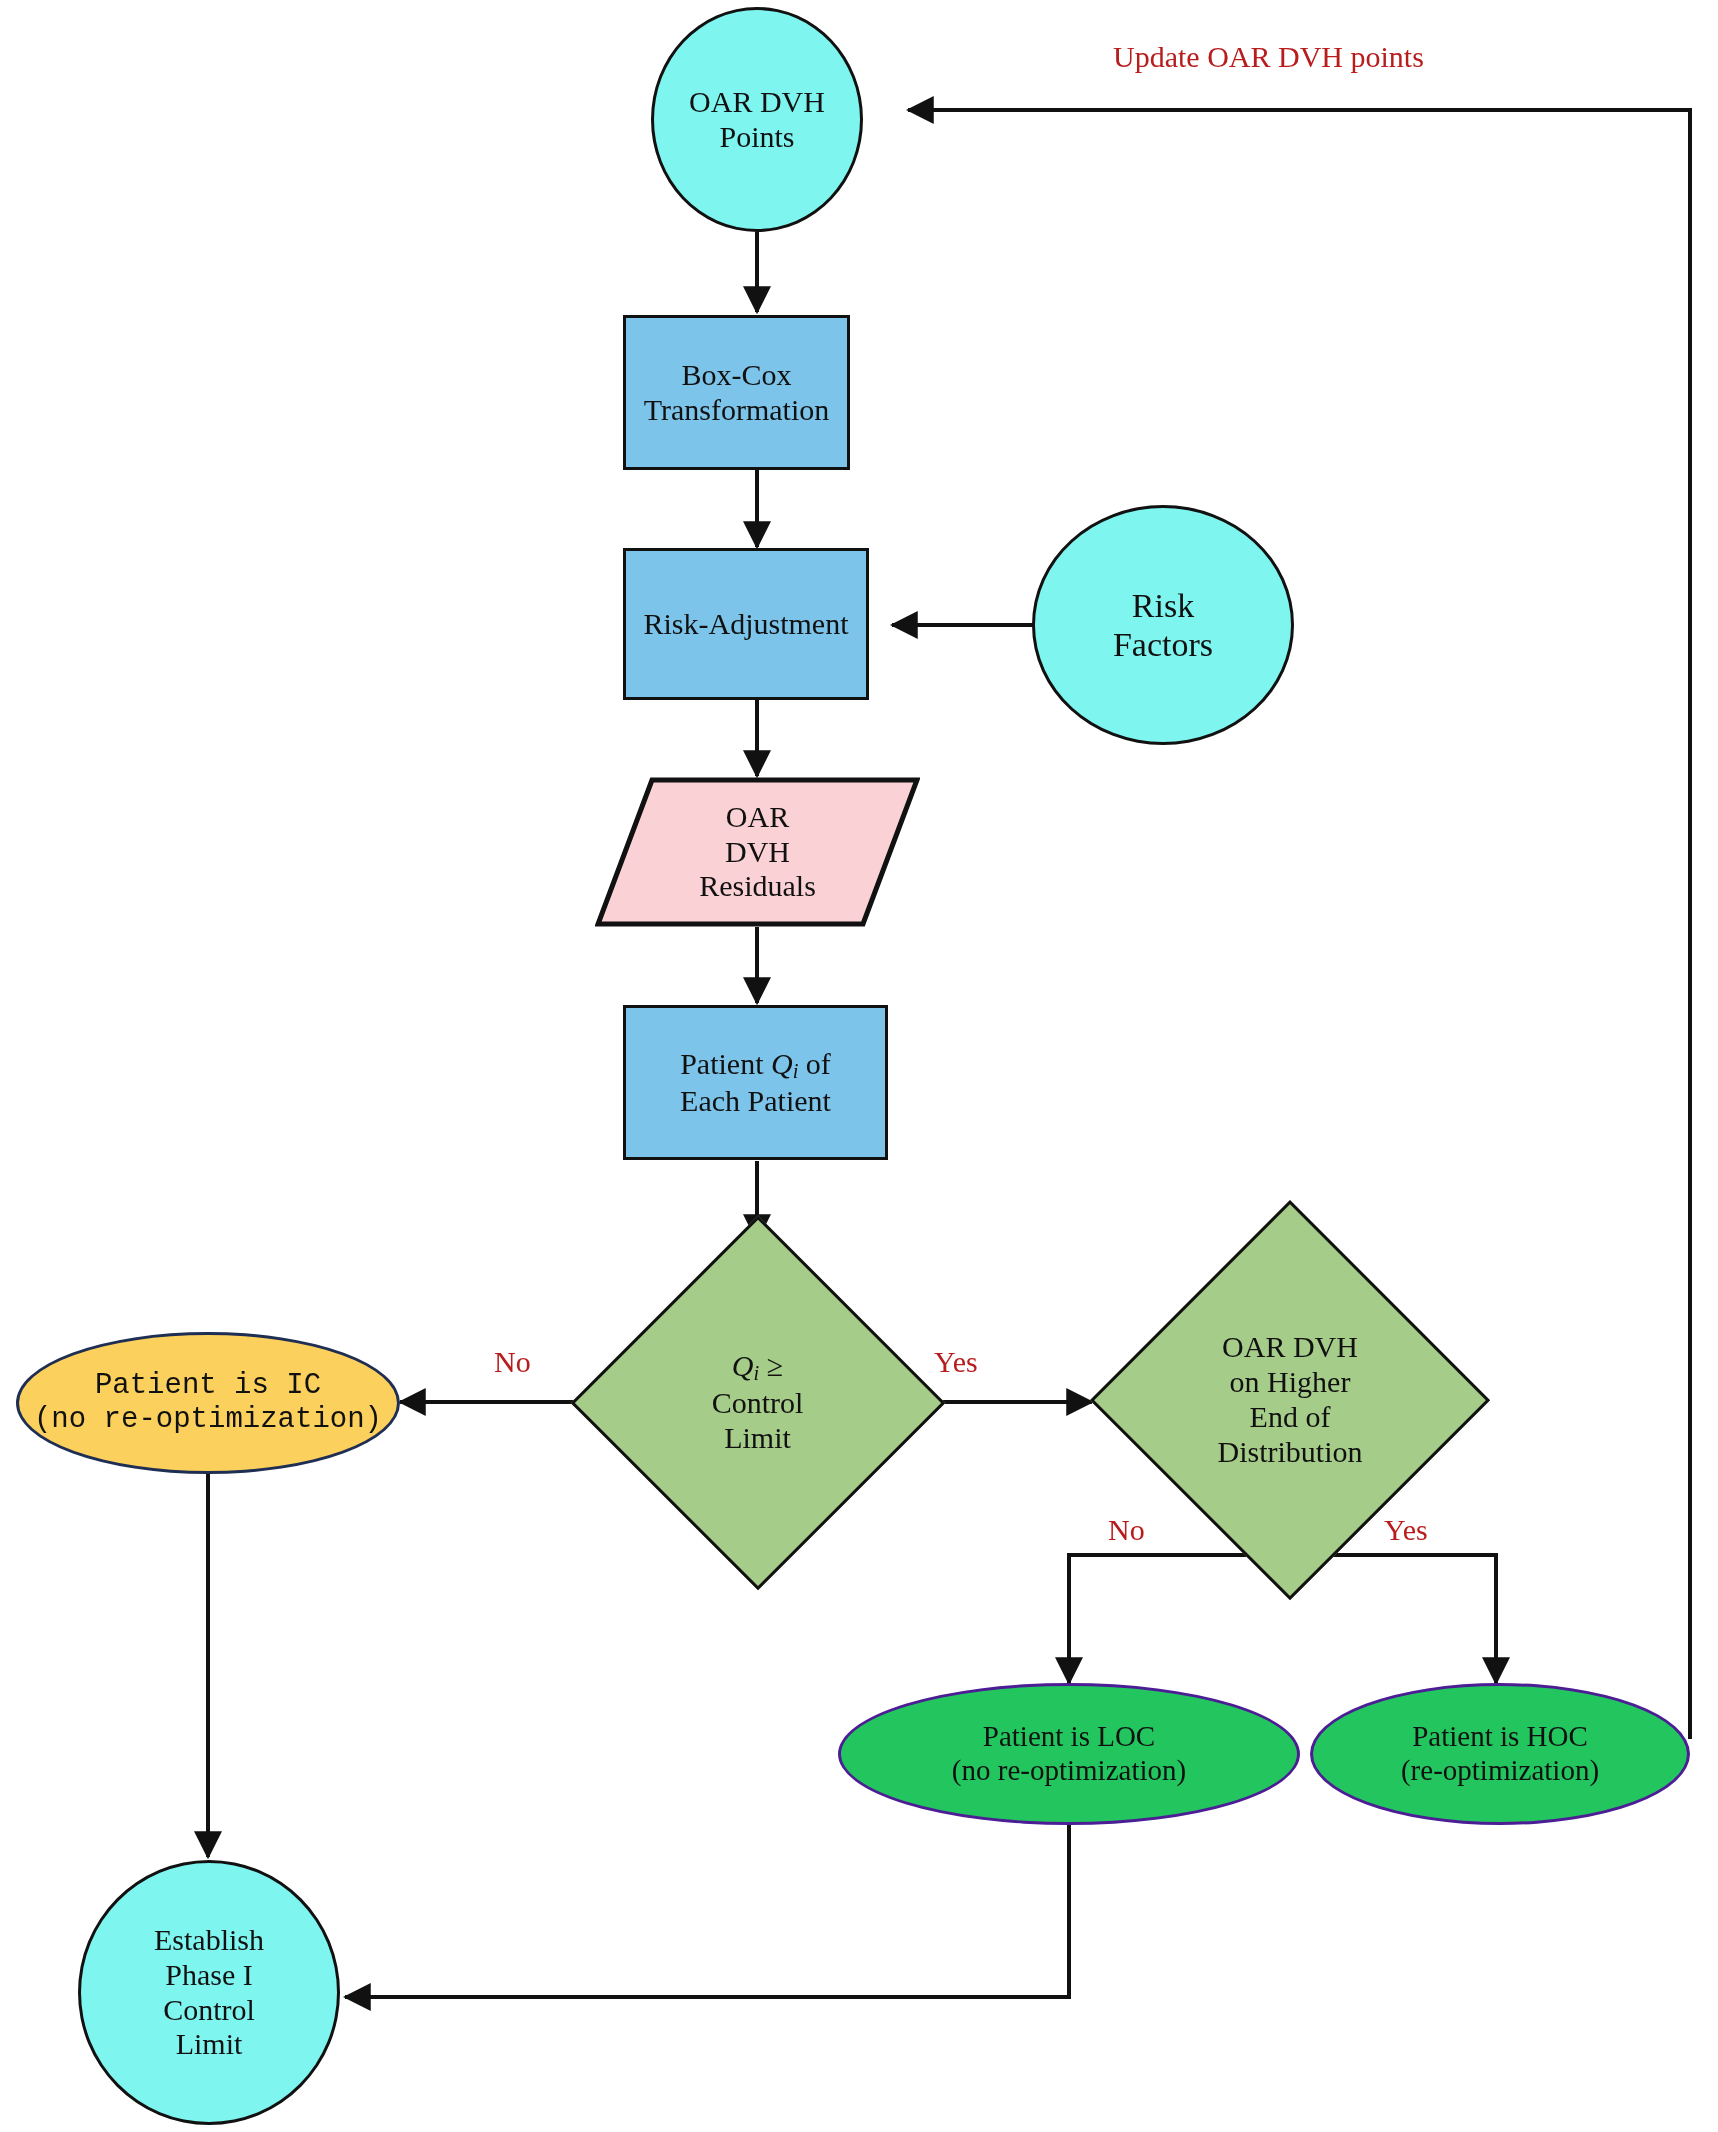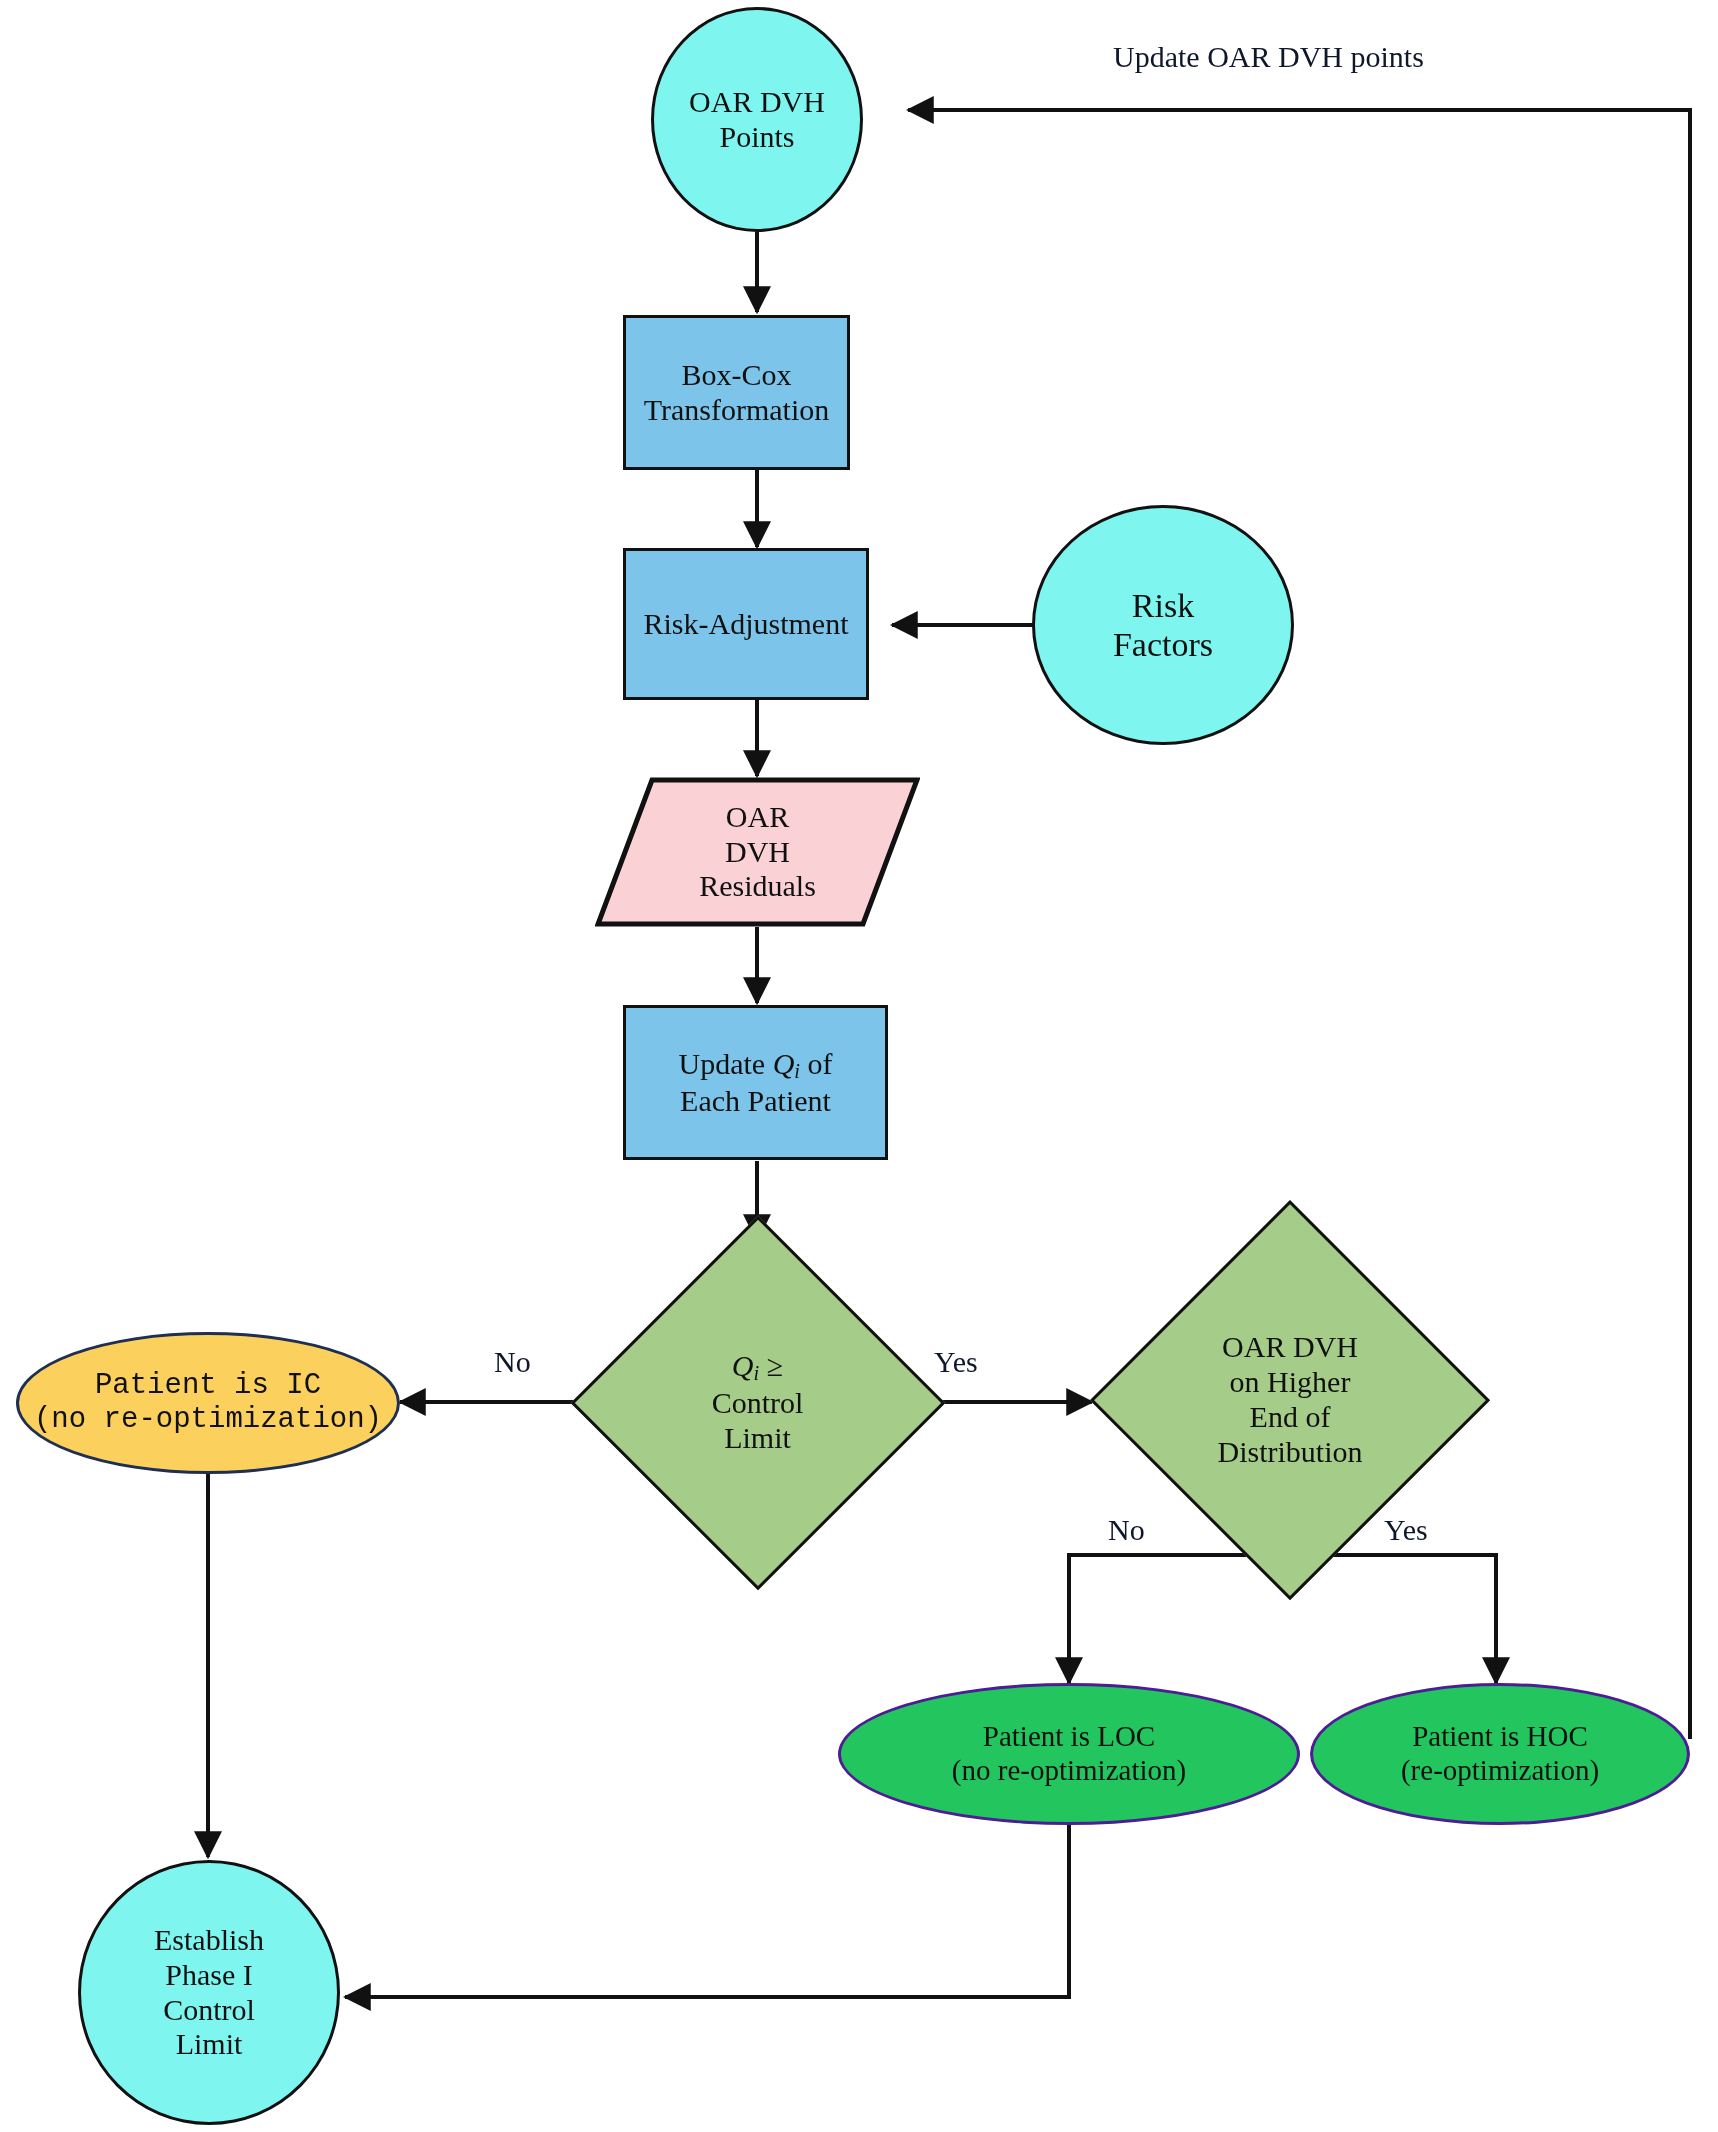--- a/index.html
+++ b/index.html
@@ -94,21 +94,21 @@
     top: 0;
     width: 100%;
     height: 100%;
   }
   .parallelogram .label {
     position: relative;
     z-index: 2;
   }
   .edge-label {
     position: absolute;
-    color: #0f172a;
+    color: #b91c1c;
     white-space: nowrap;
   }
   i.var {
     font-style: italic;
   }
   sub {
     font-size: 0.68em;
     font-style: italic;
     vertical-align: -0.22em;
   }
@@ -174,21 +174,21 @@
   <div class="node parallelogram" style="left:595px; top:777px; width:325px; height:150px; font-size:30px;">
     <svg class="para-bg" viewBox="0 0 325 150" preserveAspectRatio="none">
       <polygon points="57,3 322,3 268,147 3,147" fill="#FAD1D4" stroke="#111111" stroke-width="5" vector-effect="non-scaling-stroke"></polygon>
     </svg>
     <span class="label">OAR
 DVH
 Residuals</span>
   </div>
 
   <div class="node fill-blue" style="left:623px; top:1005px; width:265px; height:155px; font-size:30px;">
-    <span class="label"><span>Update </span><i class="var">Q</i><sub>i</sub><span> of</span><br><span>Each Patient</span></span>
+    <span class="label"><span>Patient </span><i class="var">Q</i><sub>i</sub><span> of</span><br><span>Each Patient</span></span>
   </div>
 
   <div class="node diamond" style="left:570px; top:1215px; width:375px; height:375px; font-size:30px;">
     <div class="dia-bg"></div>
     <span class="label"><i class="var">Q</i><sub>i</sub><span> ≥</span><br><span>Control</span><br><span>Limit</span></span>
   </div>
 
   <div class="node diamond" style="left:1090px; top:1200px; width:400px; height:400px; font-size:30px;">
     <div class="dia-bg"></div>
     <span class="label">OAR DVH

